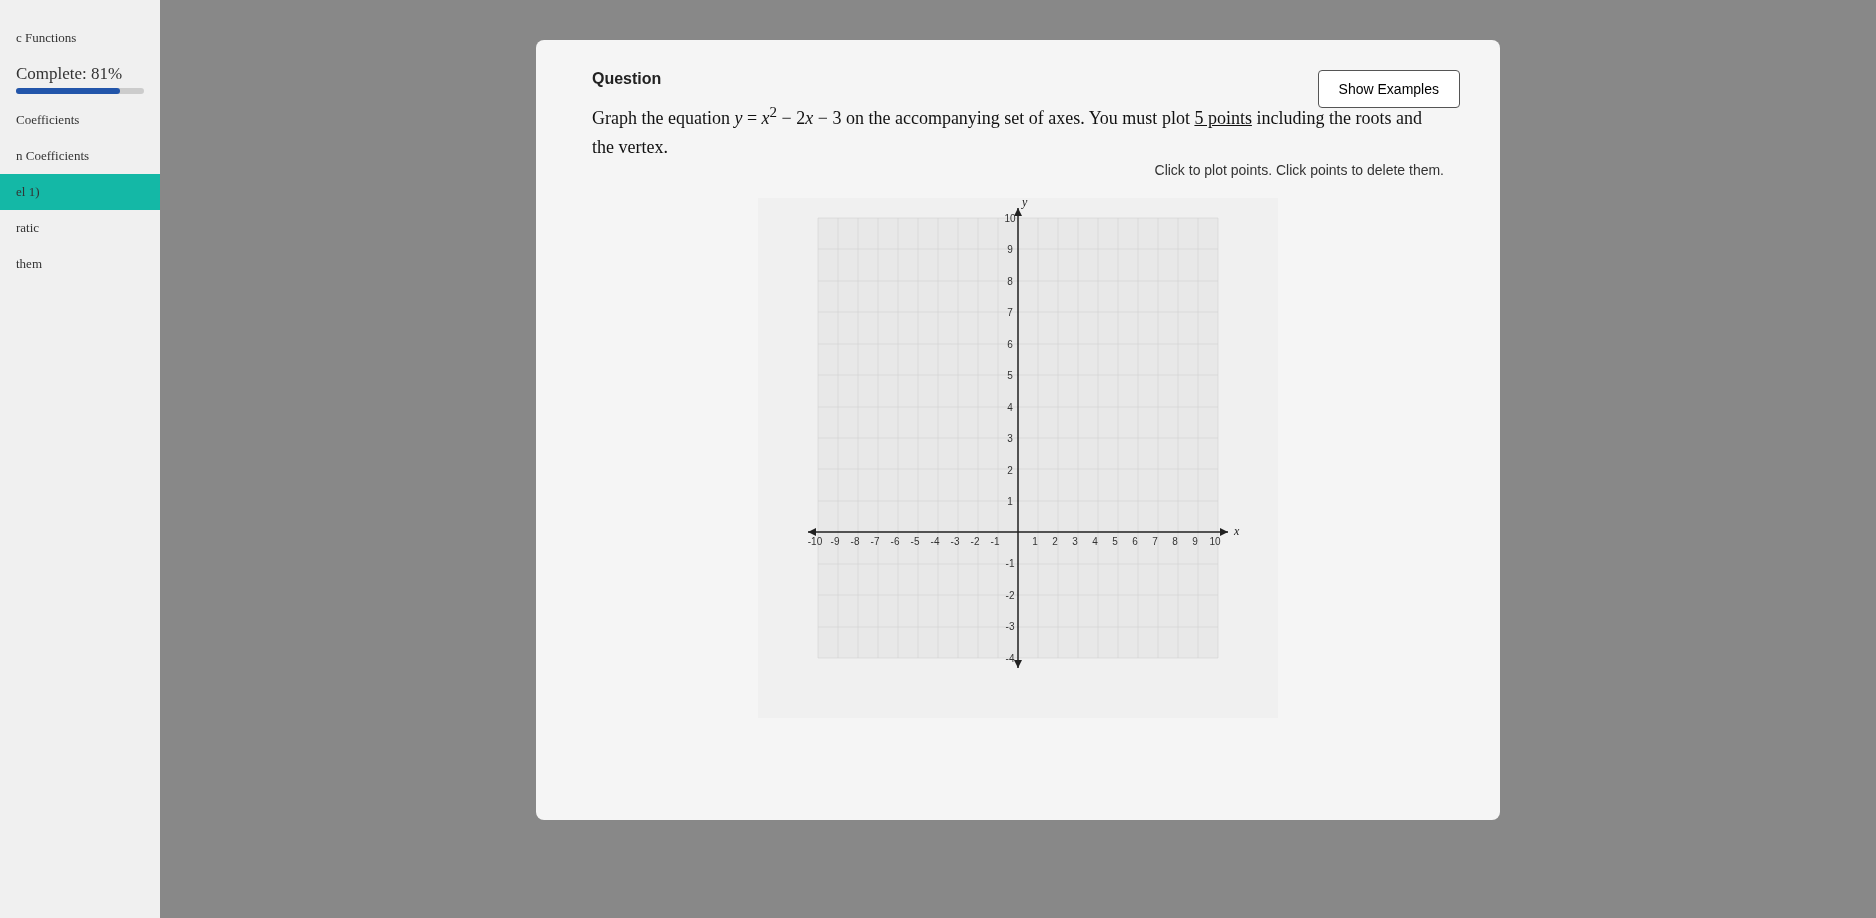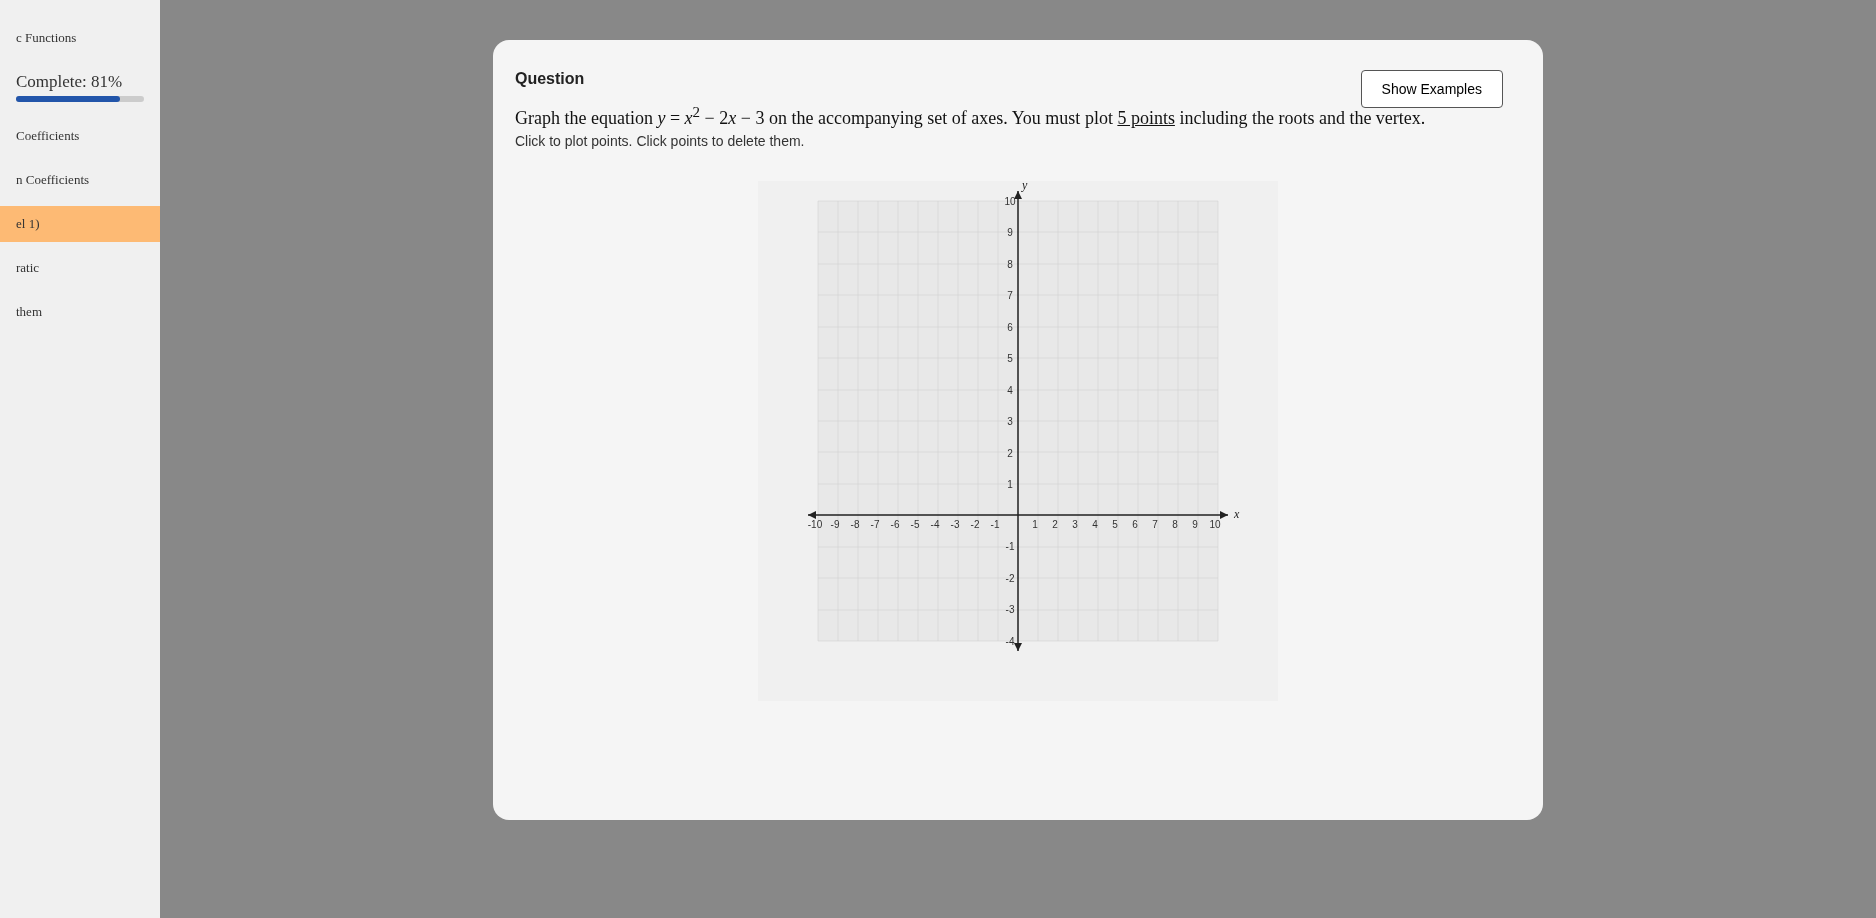--- a/index.html
+++ b/index.html
@@ -12,33 +12,32 @@
       display: flex;
     }
 
     .sidebar {
       width: 160px;
       background: #f0f0f0;
       height: 100%;
       padding: 20px 0;
       display: flex;
       flex-direction: column;
-      gap: 8px;
       flex-shrink: 0;
     }
 
     .sidebar-item {
       padding: 10px 16px;
       font-size: 13px;
       color: #333;
       cursor: pointer;
     }
 
     .sidebar-item.active {
-      background: #fdba74;
+      background: #14b8a6;
     }
 
     .sidebar-progress {
       padding: 8px 16px;
       font-size: 17px;
       color: #333;
     }
 
     .progress-bar-container {
       width: 100%;
@@ -59,24 +58,24 @@
       flex: 1;
       background: #888;
       display: flex;
       align-items: flex-start;
       justify-content: center;
       padding: 40px 20px 20px 20px;
     }
 
     .content-panel {
       background: #f5f5f5;
-      border-radius: 16px;
-      width: 1050px;
+      border-radius: 8px;
+      width: 964px;
       min-height: 780px;
-      padding: 30px 22px;
+      padding: 30px 56px;
       position: relative;
     }
 
     .question-label {
       font-size: 16px;
       font-weight: bold;
       color: #222;
       margin-bottom: 12px;
       font-family: Arial, sans-serif;
     }
@@ -98,22 +97,22 @@
       font-size: 18px;
       color: #111;
       line-height: 1.6;
       margin-bottom: 0;
       font-family: 'Times New Roman', serif;
     }
 
     .instruction-text {
       font-size: 14px;
       color: #333;
-      text-align: left;
-      margin-bottom: 32px;
+      text-align: right;
+      margin-bottom: 20px;
       font-family: Arial, sans-serif;
     }
 
     .graph-container {
       display: flex;
       justify-content: center;
       align-items: center;
       margin-top: 10px;
     }
 

